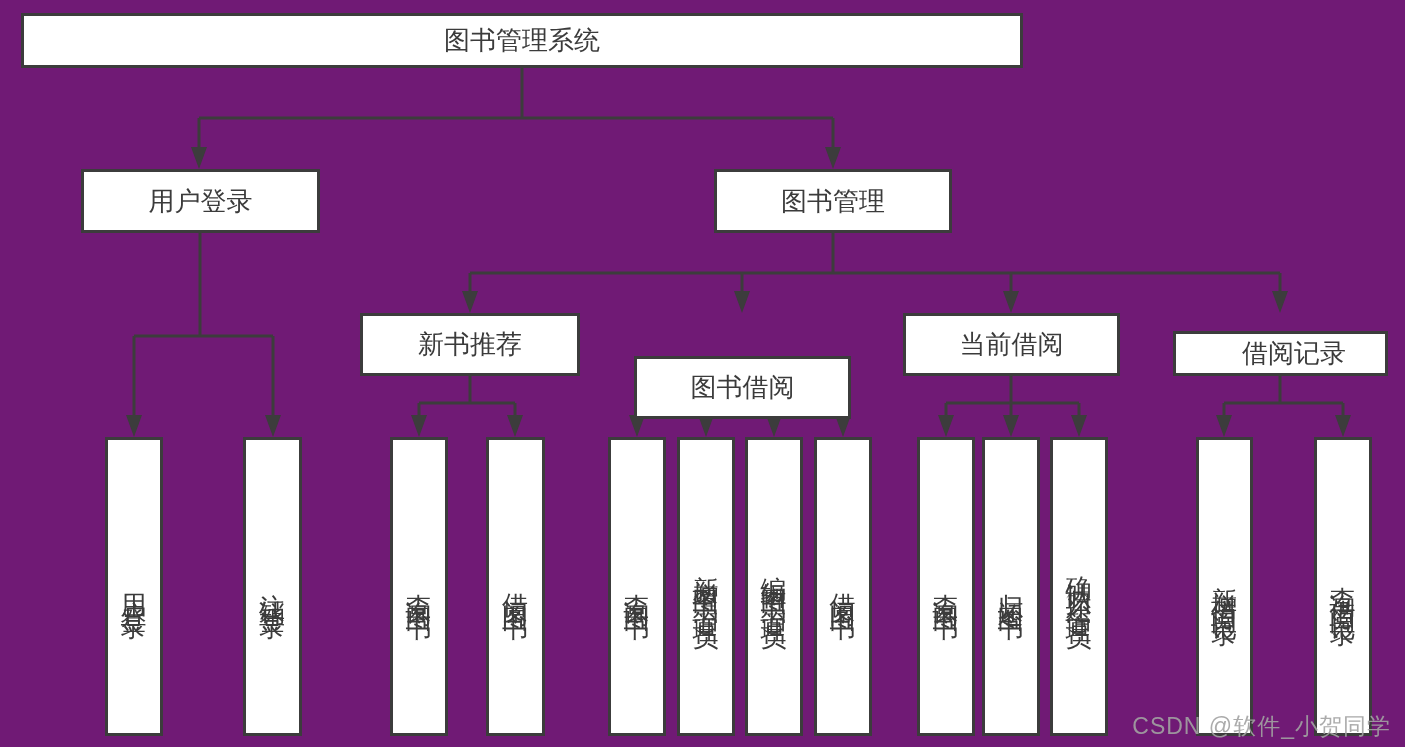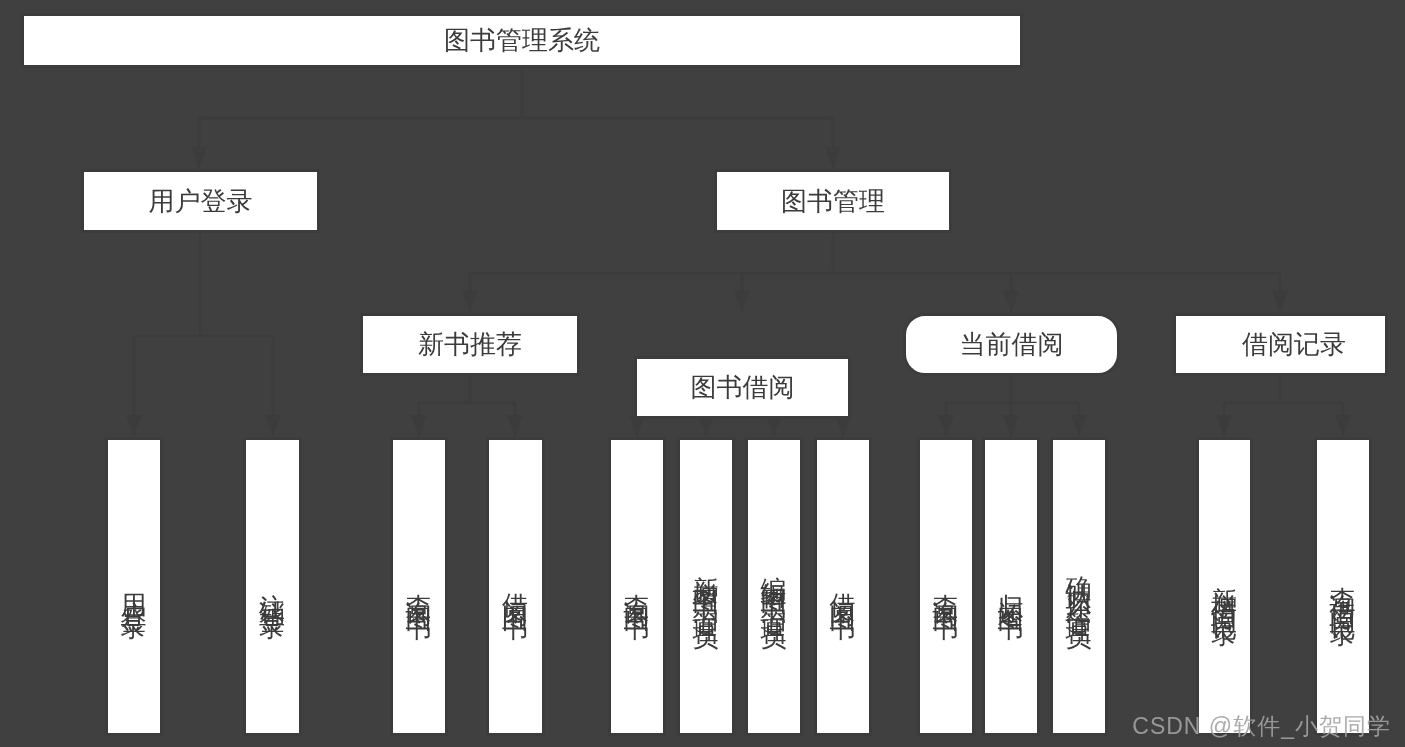--- a/index.html
+++ b/index.html
@@ -4,21 +4,21 @@
 <style>
   html, body {
     margin: 0;
     padding: 0;
     background: #ffffff;
   }
   .stage {
     position: relative;
     width: 1405px;
     height: 747px;
-    background: #404040;
+    background: #701a75;
     overflow: hidden;
     font-family: "Liberation Sans", sans-serif;
   }
   .connectors {
     position: absolute;
     left: 0;
     top: 0;
     z-index: 1;
   }
   .node {
@@ -39,22 +39,22 @@
     text-orientation: mixed;
     letter-spacing: 7px;
     line-height: 1;
   }
   
   .n-root { left: 21px;   top: 13px;  width: 1002px; height: 55px; }
   .n-l2a  { left: 81px;   top: 169px; width: 239px;  height: 64px; }
   .n-l2b  { left: 714px;  top: 169px; width: 238px;  height: 64px; }
   .n-l3a  { left: 360px;  top: 313px; width: 220px;  height: 63px; }
   .n-l3b  { left: 634px;  top: 313px; width: 217px;  height: 63px; margin-top: 43px; }
-  .n-l3c  { left: 903px;  top: 313px; width: 217px;  height: 63px; border-radius: 22px; }
-  .n-l3d  { left: 1173px; top: 313px; width: 215px;  height: 63px; padding-left: 27px; }
+  .n-l3c  { left: 903px;  top: 313px; width: 217px;  height: 63px; }
+  .n-l3d  { left: 1173px; top: 331px; width: 215px;  height: 45px; padding-left: 27px; }
   
   .leaf { top: 437px; height: 299px; width: 58px; }
   .lf-u1 { left: 105px; }
   .lf-u2 { left: 243px; width: 59px; }
   .lf-n1 { left: 390px; }
   .lf-n2 { left: 486px; width: 59px; }
   .lf-b1 { left: 608px; }
   .lf-b2 { left: 677px; }
   .lf-b3 { left: 745px; }
   .lf-b4 { left: 814px; }

